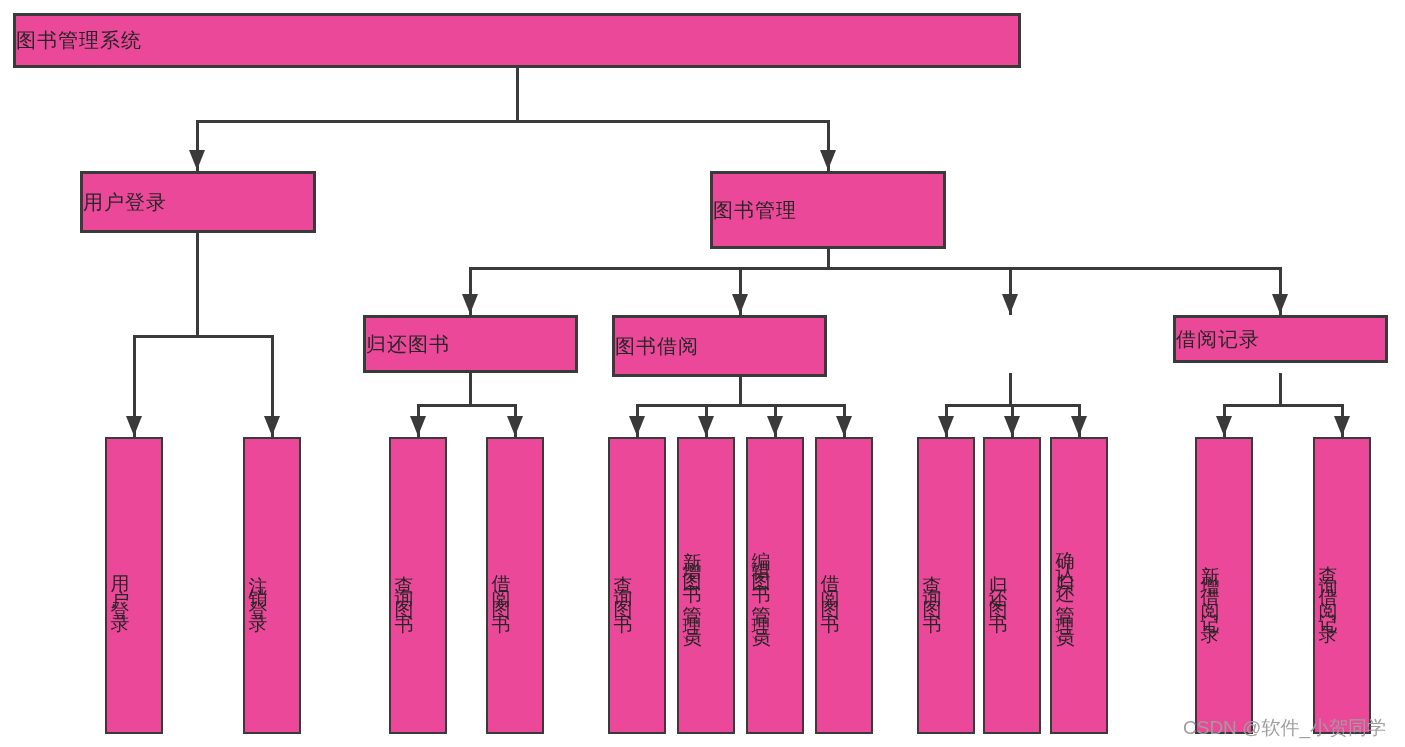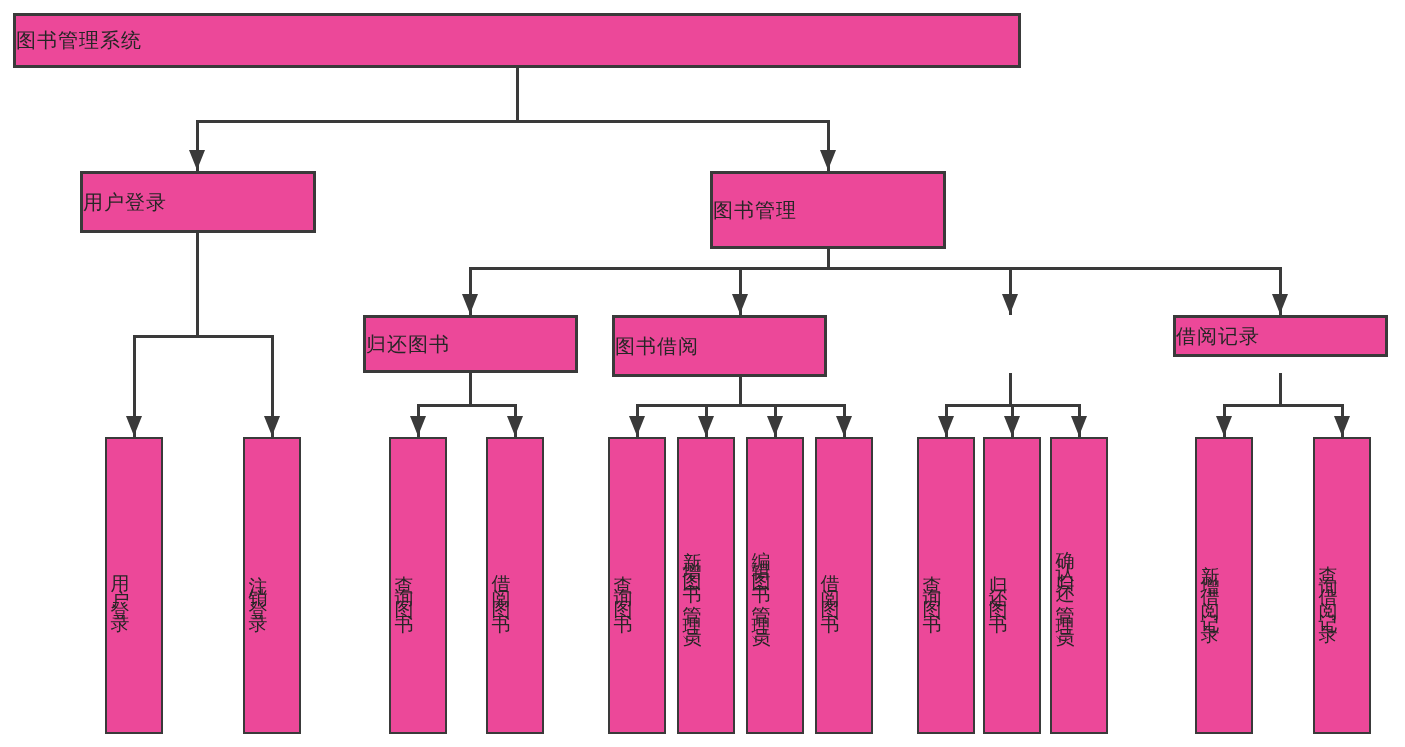--- a/index.html
+++ b/index.html
@@ -72,21 +72,21 @@
   <div class="arrow" style="left:1002px;top:294px"></div>
   <div class="vline" style="left:1279px;top:267px;height:48px"></div>
   <div class="arrow" style="left:1272px;top:294px"></div>
 
   <div class="box" style="left:363px;top:315px;width:215px;height:58px">
     <span>归还图书</span>
   </div>
   <div class="box" style="left:612px;top:315px;width:215px;height:62px">
     <span>图书借阅</span>
   </div>
-  <div class="box" style="left:1173px;top:315px;width:215px;height:42px">
+  <div class="box" style="left:1173px;top:315px;width:215px;height:48px">
     <span>借阅记录</span>
   </div>
 
   <div class="vline" style="left:469px;top:373px;height:33px"></div>
   <div class="hline" style="left:417px;top:404px;width:100px"></div>
   <div class="vline" style="left:417px;top:404px;height:33px"></div>
   <div class="arrow" style="left:410px;top:416px"></div>
   <div class="vline" style="left:514px;top:404px;height:33px"></div>
   <div class="arrow" style="left:507px;top:416px"></div>
 
@@ -154,14 +154,15 @@
     <span class="vtext long">确认归还（管理员）</span>
   </div>
 
   <div class="box leaf" style="left:1195px;top:437px;width:58px;height:297px">
     <span class="vtext mid">新增借阅记录</span>
   </div>
   <div class="box leaf" style="left:1313px;top:437px;width:58px;height:297px">
     <span class="vtext mid">查询借阅记录</span>
   </div>
 
+  <div class="watermark">CSDN @软件_小贺同学</div>
 
 </div>
 
 </body></html>

